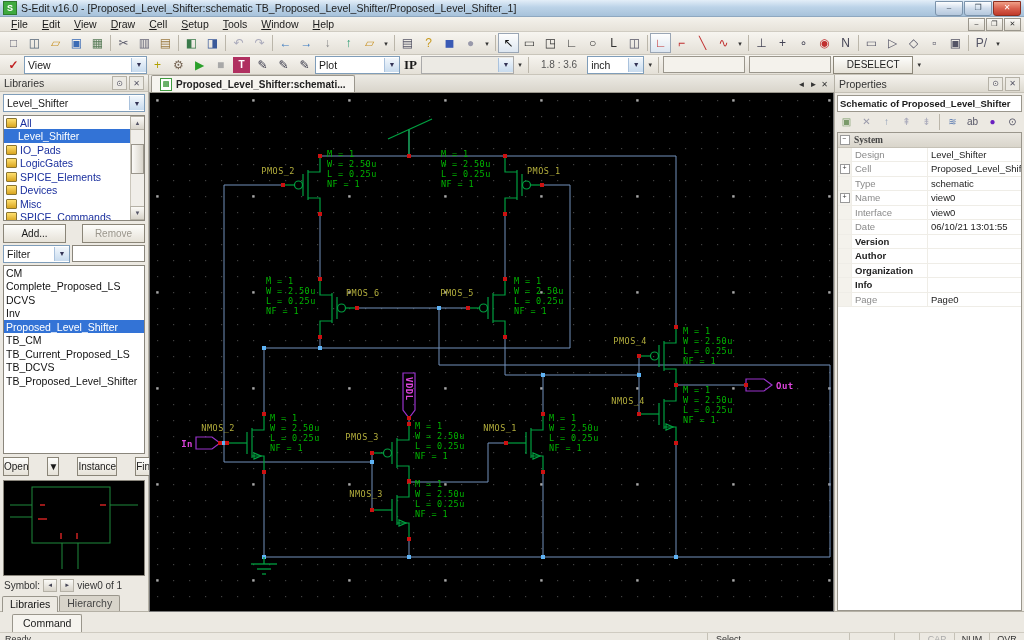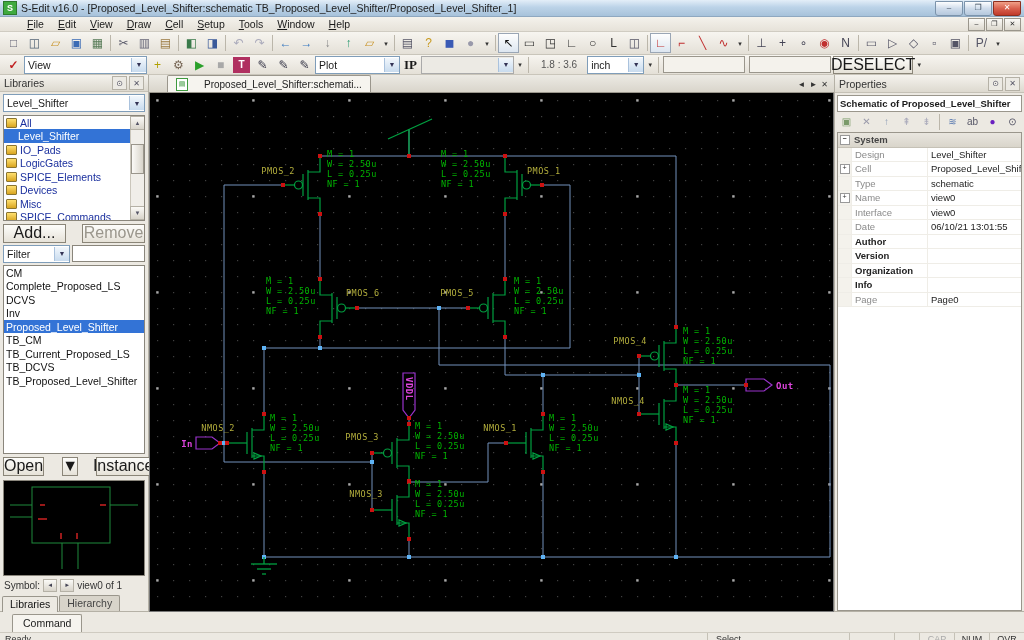--- a/index.html
+++ b/index.html
@@ -10,21 +10,21 @@
     background:linear-gradient(#e3eef8,#bcd3e8 45%,#a7c2da);border-bottom:1px solid #8fa8c0;}
   .appicon{width:12px;height:12px;background:#3faa3f;color:#fff;font-weight:bold;font-size:9px;
     display:flex;align-items:center;justify-content:center;border:1px solid #2c7a2c;}
   .title-text{font-size:10.5px;color:#222;white-space:nowrap;overflow:hidden;}
   .winbtns{margin-left:auto;display:flex;gap:1px;}
   .winbtn{width:26px;height:13px;border:1px solid #7b93ab;border-radius:0 0 3px 3px;
     background:linear-gradient(#fdfeff,#cfdceb 50%,#b5c8dd);font-size:8px;line-height:11px;text-align:center;color:#345;}
   .winbtn.close{background:linear-gradient(#f0a088,#d9614e 50%,#c03a2b);color:#fff;border-color:#8d2f1f;}
   
   .menubar{height:14px;display:flex;align-items:center;background:linear-gradient(#f4f2ec,#e6e2d9);
-    border-bottom:1px solid #d0ccc2;padding-left:20px;}
+    border-bottom:1px solid #d0ccc2;padding-left:4px;}
   .menu-item{padding:0 7px;height:14px;line-height:14px;font-size:10.5px;}
   .menu-item u{text-decoration:underline;}
   .mdibtns{margin-left:auto;display:flex;gap:1px;padding-right:3px;}
   .mdibtn{width:15px;height:11px;border:1px solid #9a968c;background:linear-gradient(#fbfaf7,#dcd8ce);
     font-size:7px;line-height:9px;text-align:center;color:#333;}
   
   .tb{display:flex;align-items:center;background:linear-gradient(#f7f5f0,#e4e0d7);
     border-bottom:1px solid #c9c5ba;padding:0 3px;}
   .tb1{height:22px;}
   .tb2{height:19px;}
@@ -35,21 +35,21 @@
   .sep{width:1px;height:16px;background:#bbb6aa;margin:0 2px;}
   .combo{display:flex;align-items:center;background:#fff;border:1px solid #7f9db9;height:16px;
     font-size:10.5px;padding-left:3px;}
   .combo .arr{margin-left:auto;width:14px;height:14px;border-left:1px solid #aac2dd;
     background:linear-gradient(#f2f7fc,#c8dbee);display:flex;align-items:center;justify-content:center;
     font-size:7px;color:#335;}
   .combo.disabled{background:#eceae4;color:#999;border-color:#aaa;}
   .ratio{color:#555;font-size:10px;padding:0 10px;}
   .field{width:80px;height:15px;border:1px solid #9a968c;background:#f4f2ec;margin:0 2px;}
   .btn{border:1px solid #8a8578;background:linear-gradient(#fdfdfb,#e6e2d8);
-    text-align:left;font-size:16px;display:flex;align-items:center;justify-content:center;}
+    text-align:left;font-size:10px;display:flex;align-items:center;justify-content:center;}
   .btn.disabled{color:#9a968c;}
   
   .main{display:flex;height:536px;}
   .leftpanel{width:148px;background:#ece9e2;border-right:1px solid #b5b1a6;display:flex;flex-direction:column;}
   .panel-title{height:17px;display:flex;align-items:center;padding:0 4px;
     background:linear-gradient(#f5f3ee,#ddd9cf);border-bottom:1px solid #c5c1b6;font-size:10.5px;color:#333;}
   .panel-title .ticons{margin-left:auto;display:flex;gap:2px;font-size:8px;color:#556;}
   .ticon{width:13px;height:12px;border:1px solid #b5b1a6;background:#eceae4;display:flex;
     align-items:center;justify-content:center;}
   .lp-combo{margin:2px 3px;}
@@ -78,37 +78,37 @@
   .navbtn{width:12px;height:11px;border:1px solid #b5b1a6;background:linear-gradient(#fbfaf7,#d8d4ca);
     font-size:6px;display:flex;align-items:center;justify-content:center;color:#445;}
   .lp-tabs{display:flex;align-items:flex-end;height:18px;padding-left:2px;gap:1px;margin-top:auto;}
   .lp-tab{border:1px solid #9a968c;border-bottom:none;background:#d8d4ca;padding:1px 7px 2px 7px;
     font-size:10.5px;border-radius:2px 2px 0 0;color:#444;}
   .lp-tab.active{background:#ece9e2;position:relative;top:1px;color:#111;}
   
   .center{width:685px;display:flex;flex-direction:column;background:#d6d2c8;}
   .tabbar{height:17px;display:flex;align-items:flex-end;background:linear-gradient(#eceae4,#d9d5cb);
     border-bottom:1px solid #9a968c;padding-left:2px;}
-  .doctab{display:flex;align-items:center;gap:16px;background:#f6f4ef;border:1px solid #9a968c;border-bottom:none;
-    height:16px;padding:0 8px;font-size:10px;font-weight:normal;color:#222;border-radius:2px 2px 0 0;margin-left:16px;}
+  .doctab{display:flex;align-items:center;gap:4px;background:#f6f4ef;border:1px solid #9a968c;border-bottom:none;
+    height:16px;padding:0 8px;font-size:10px;font-weight:bold;color:#222;border-radius:2px 2px 0 0;}
   .docicon{width:10px;height:11px;background:#fff;border:1px solid #3f9a3f;color:#3f9a3f;font-size:7px;
     line-height:10px;text-align:center;}
   .tabnav{margin-left:auto;display:flex;gap:4px;align-items:center;padding:0 6px 3px 0;font-size:8px;color:#333;}
   .canvas{flex:1;background:#000;border:1px solid #777;border-top:none;position:relative;}
   .canvas svg{display:block;}
   
   .rightgap{width:2px;background:#c9c5ba;}
   .rightpanel{width:189px;background:#ece9e2;border-left:1px solid #b5b1a6;display:flex;flex-direction:column;}
   .prop-header{margin:2px 2px 0 2px;background:#fff;border:1px solid #9a968c;font-size:9.5px;font-weight:bold;
     padding:2px 2px;white-space:nowrap;overflow:hidden;}
   .prop-toolbar{display:flex;align-items:center;height:20px;padding:0 2px;gap:1px;}
   .prop-toolbar .tbi{min-width:17px;height:16px;font-size:10px;}
   .propgrid{margin:0 2px;background:#fff;border:1px solid #9a968c;flex:1;overflow:hidden;font-size:9.5px;}
   .prow{display:flex;height:13.5px;border-bottom:1px solid #efede7;align-items:stretch;}
-  .prow.group{background:linear-gradient(#e9e6df,#d9d5cb);font-weight:bold;color:#444;border-bottom:1px solid #c5c1b6;}
+  .prow.group{background:linear-gradient(#e9e6df,#d9d5cb);font-weight:bold;color:#444;border-bottom:1px solid #c5c1b6;font-family:Liberation Serif, serif;}
   .pgutter{width:13px;border-right:1px solid #efede7;background:#f4f2ec;display:flex;align-items:center;justify-content:center;}
   .prow.group .pgutter{background:transparent;border-right:none;}
   .expbox{width:8px;height:8px;border:1px solid #999;background:#fff;font-size:7px;line-height:6px;text-align:center;color:#333;}
   .plabel{width:72px;display:flex;align-items:center;padding-left:3px;color:#8a8a8a;border-right:1px solid #efede7;white-space:nowrap;}
   .plabel.user{color:#222;font-weight:bold;}
   .pvalue{flex:1;display:flex;align-items:center;padding-left:3px;color:#222;white-space:nowrap;overflow:hidden;}
   
   .commandrow{height:20px;background:#ece9e2;border-top:1px solid #b5b1a6;display:flex;align-items:flex-end;}
   .cmdtab{border:1px solid #9a968c;border-bottom:none;background:#f6f4ef;padding:2px 10px 3px 10px;
     margin-left:12px;font-size:10.5px;border-radius:2px 2px 0 0;}
@@ -706,26 +706,26 @@
             <div class="plabel">Interface</div>
             <div class="pvalue">view0</div>
           </div>
           <div class="prow">
             <div class="pgutter"></div>
             <div class="plabel">Date</div>
             <div class="pvalue">06/10/21 13:01:55</div>
           </div>
           <div class="prow">
             <div class="pgutter"></div>
+            <div class="plabel user">Version</div>
+            <div class="pvalue"></div>
+          </div>
+          <div class="prow">
+            <div class="pgutter"></div>
             <div class="plabel user">Author</div>
-            <div class="pvalue"></div>
-          </div>
-          <div class="prow">
-            <div class="pgutter"></div>
-            <div class="plabel user">Version</div>
             <div class="pvalue"></div>
           </div>
           <div class="prow">
             <div class="pgutter"></div>
             <div class="plabel user">Organization</div>
             <div class="pvalue"></div>
           </div>
           <div class="prow">
             <div class="pgutter"></div>
             <div class="plabel user">Info</div>

